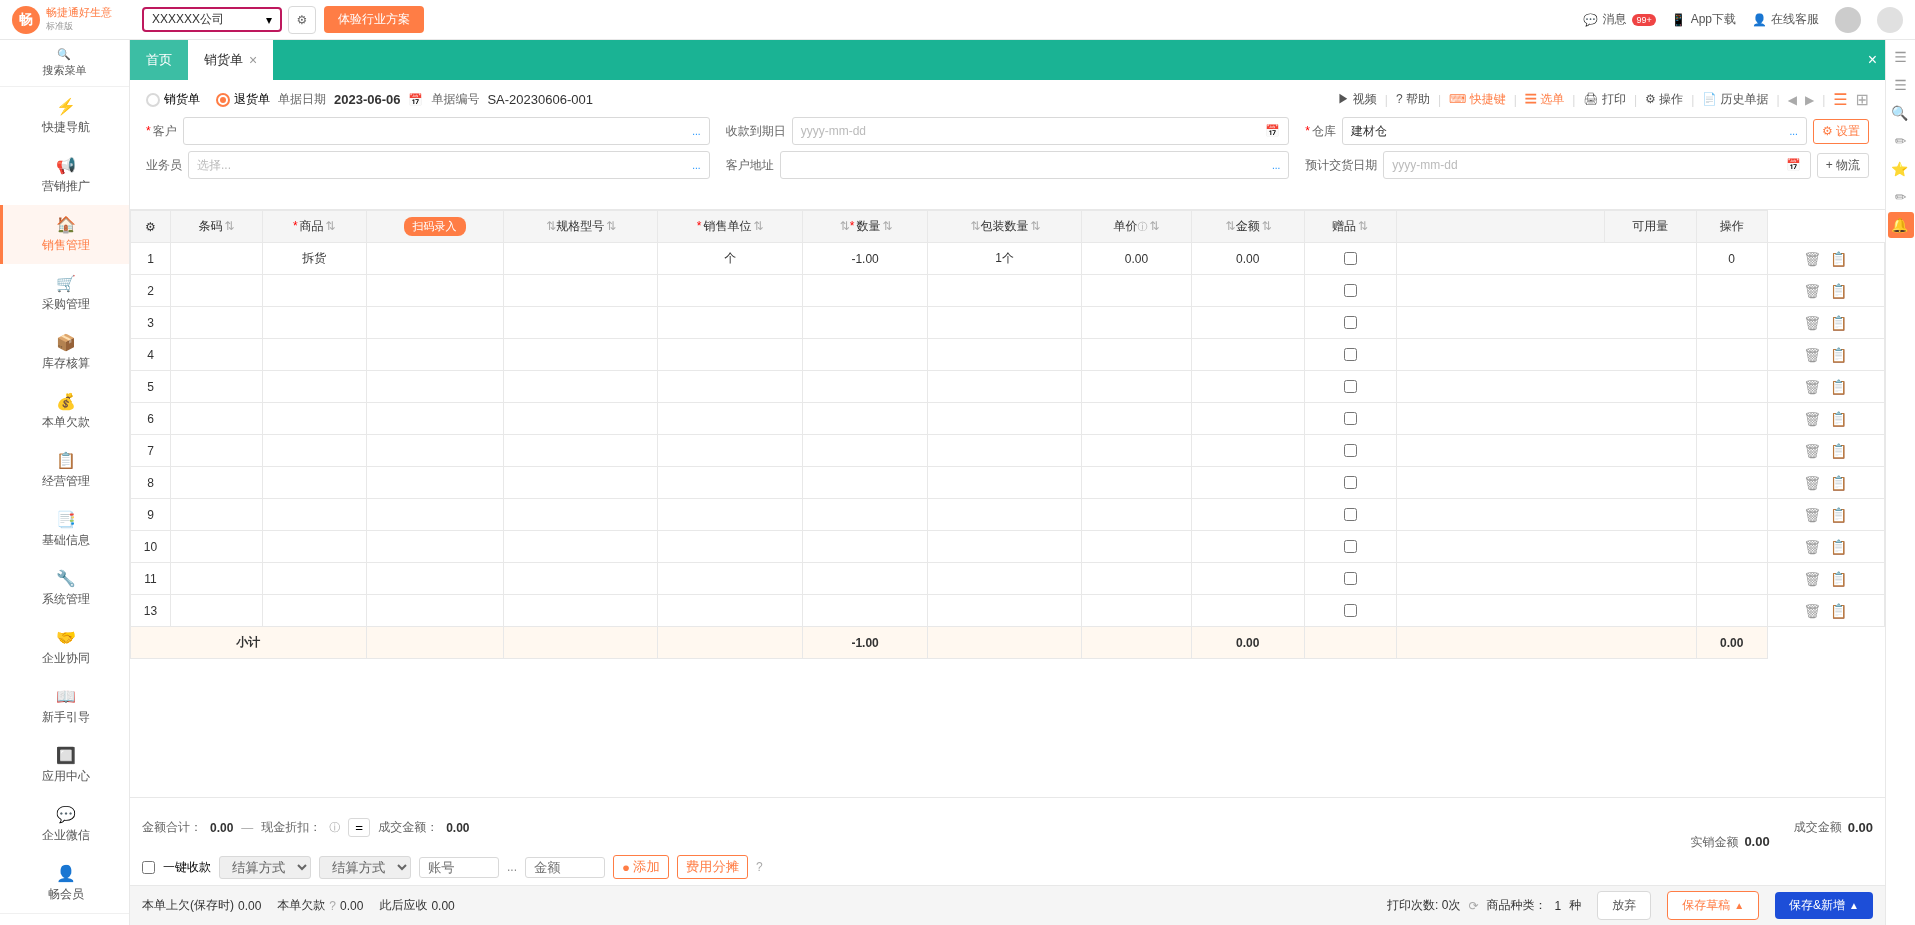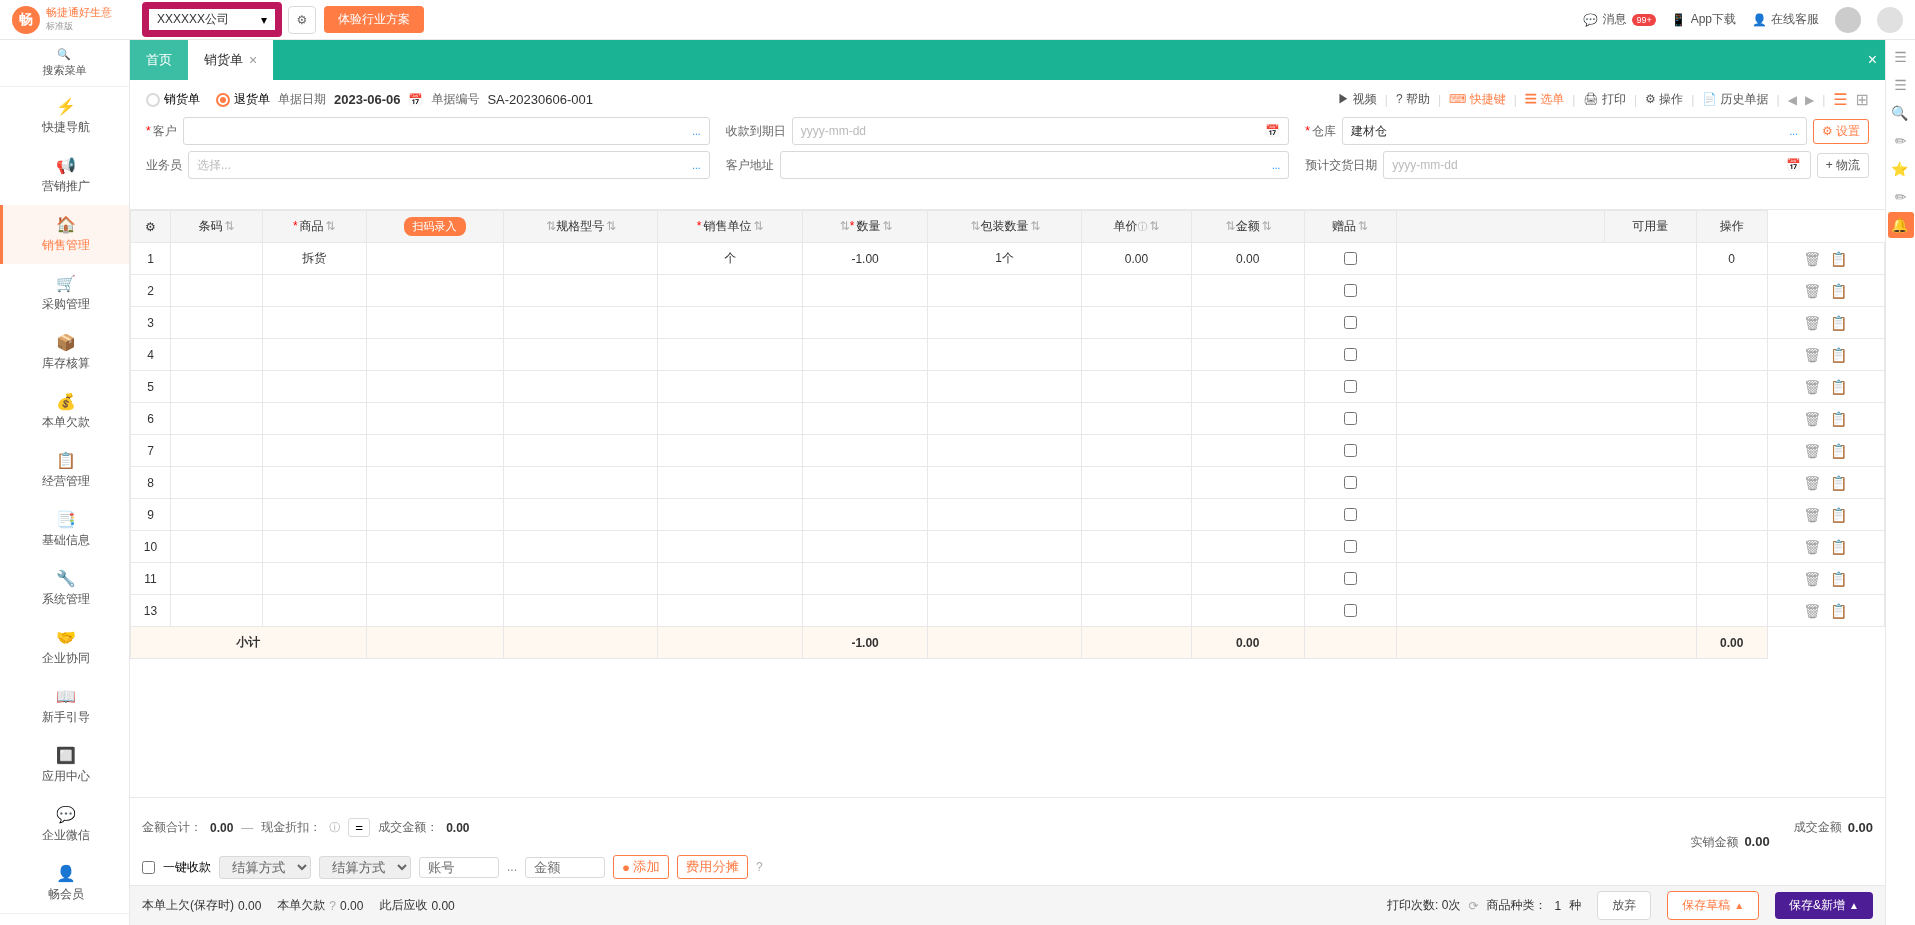--- a/index.html
+++ b/index.html
@@ -4,21 +4,21 @@
   <style>
     * { box-sizing: border-box; margin: 0; padding: 0; }
     body { font-family: 'Microsoft YaHei', Arial, sans-serif; font-size: 12px; background: #f0f2f5; overflow: hidden; width: 1915px; height: 925px; }
 
     
     .top-bar { height: 40px; background: #fff; display: flex; align-items: center; padding: 0 12px; border-bottom: 1px solid #e8e8e8; }
     .logo-area { display: flex; align-items: center; gap: 6px; width: 130px; }
     .logo-icon { width: 28px; height: 28px; background: #ff7d45; border-radius: 50%; display: flex; align-items: center; justify-content: center; color: white; font-size: 14px; font-weight: bold; }
     .logo-text { font-size: 11px; color: #ff7d45; line-height: 1.2; }
     .logo-tag { font-size: 9px; color: #999; }
-    .company-select { display: flex; align-items: center; gap: 4px; border: 7px solid #be185d; border-radius: 4px; padding: 2px 8px; cursor: pointer; min-width: 140px; }
+    .company-select { display: flex; align-items: center; gap: 4px; border: 2px solid #be185d; border-radius: 4px; padding: 2px 8px; cursor: pointer; min-width: 140px; }
     .company-name { font-size: 12px; color: #333; flex: 1; }
     .gear-btn { width: 28px; height: 28px; border: 1px solid #d9d9d9; border-radius: 4px; display: flex; align-items: center; justify-content: center; cursor: pointer; color: #666; margin-left: 6px; }
     .trial-btn { background: #ff7d45; color: white; border: none; border-radius: 4px; padding: 5px 14px; cursor: pointer; font-size: 12px; margin-left: 8px; }
     .top-right { margin-left: auto; display: flex; align-items: center; gap: 16px; }
     .top-right-item { display: flex; align-items: center; gap: 4px; cursor: pointer; color: #555; font-size: 12px; }
     .badge { background: #ef4444; color: white; border-radius: 8px; padding: 1px 4px; font-size: 9px; margin-left: 2px; }
     .avatar { width: 26px; height: 26px; border-radius: 50%; background: #ccc; }
 
     
     .main-layout { display: flex; height: 885px; }
@@ -104,21 +104,21 @@
     .summary-right { margin-left: auto; text-align: right; font-size: 12px; color: #666; }
     .summary-amount { font-size: 13px; color: #333; font-weight: bold; }
 
     
     .status-bar { height: 40px; background: #f5f5f5; border-top: 1px solid #e8e8e8; display: flex; align-items: center; padding: 0 12px; gap: 16px; font-size: 12px; color: #333; }
     .status-item { display: flex; align-items: center; gap: 4px; }
     .question-icon { color: #aaa; cursor: pointer; }
     .print-info { margin-left: auto; display: flex; align-items: center; gap: 8px; }
     .action-btn { border: 1px solid #d9d9d9; background: white; border-radius: 4px; padding: 5px 14px; cursor: pointer; font-size: 12px; color: #555; }
     .save-draft-btn { border: 1px solid #ff7d45; background: white; color: #ff7d45; border-radius: 4px; padding: 5px 14px; cursor: pointer; font-size: 12px; display: flex; align-items: center; gap: 4px; }
-    .save-new-btn { background: #4c1d95; color: white; border: none; border-radius: 4px; padding: 5px 14px; cursor: pointer; font-size: 12px; display: flex; align-items: center; gap: 4px; }
+    .save-new-btn { background: #1d4ed8; color: white; border: none; border-radius: 4px; padding: 5px 14px; cursor: pointer; font-size: 12px; display: flex; align-items: center; gap: 4px; }
     .chevron-icon { font-size: 10px; }
 
     
     .right-panel { width: 30px; background: white; border-left: 1px solid #e8e8e8; display: flex; flex-direction: column; align-items: center; padding: 4px 0; gap: 2px; }
     .right-panel-btn { width: 26px; height: 26px; display: flex; align-items: center; justify-content: center; cursor: pointer; color: #999; font-size: 14px; border-radius: 3px; }
     .right-panel-btn.active-orange { background: #ff7d45; color: white; }
 
     .info-icon { color: #aaa; font-size: 11px; }
 
     

